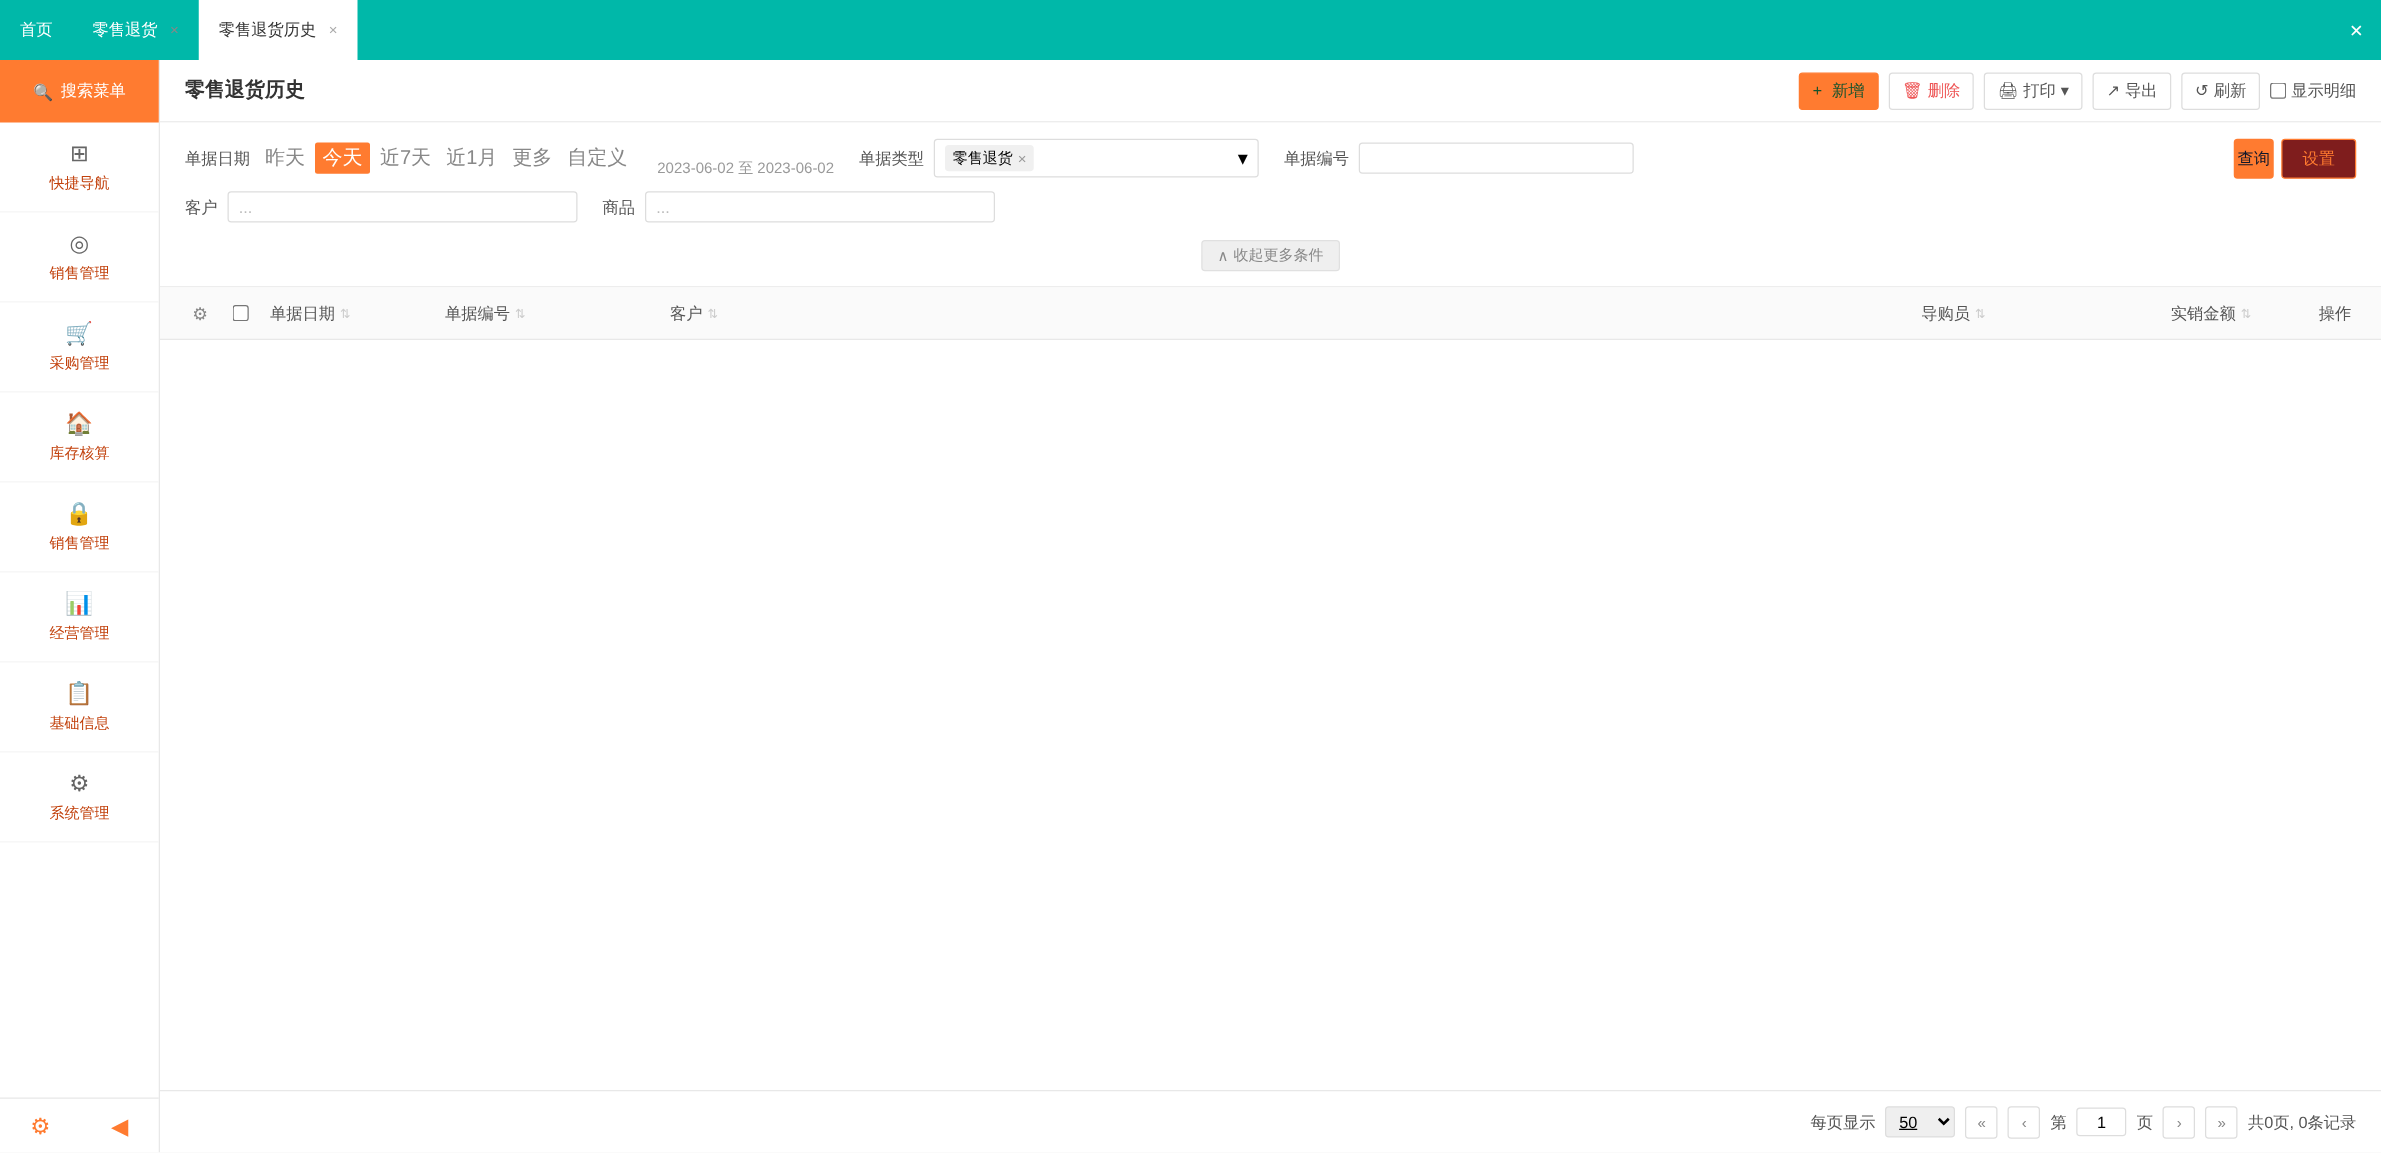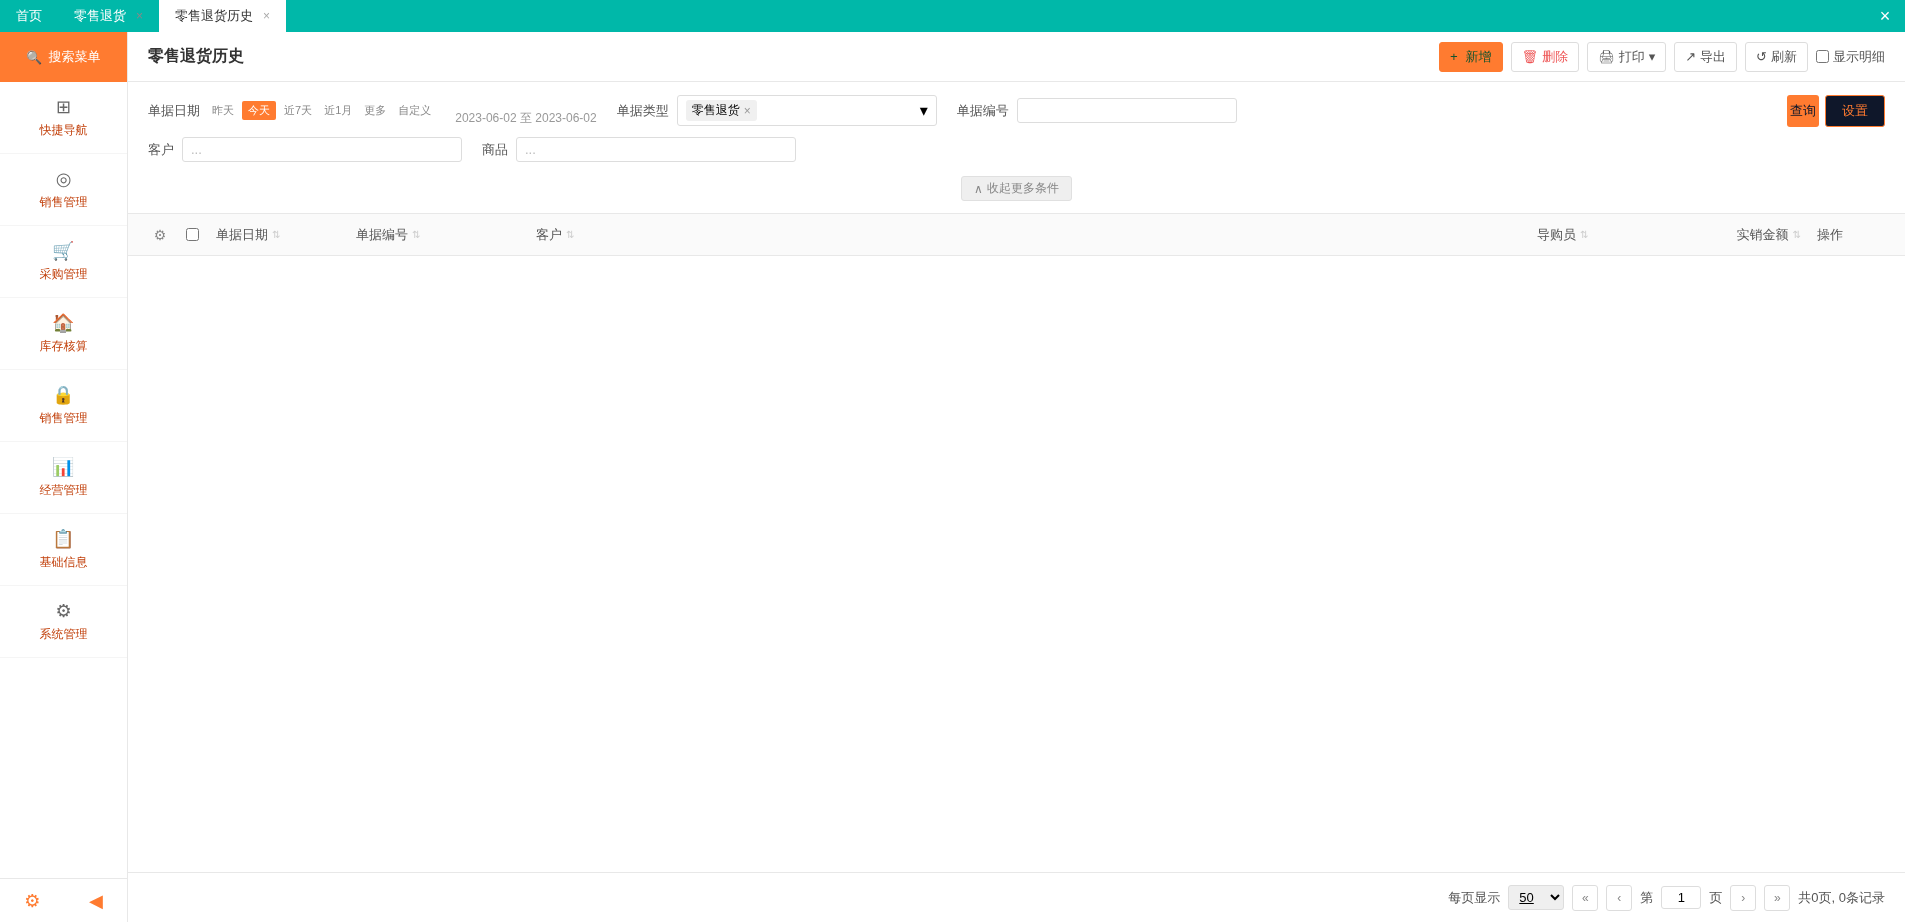--- a/index.html
+++ b/index.html
@@ -1,20 +1,20 @@
 <!DOCTYPE html>
 <html><head>
   <meta charset="utf-8">
   <style>
     * { box-sizing: border-box; margin: 0; padding: 0; font-family: 'Microsoft YaHei', 'PingFang SC', sans-serif; }
     body { width: 1905px; height: 922px; overflow: hidden; background: #f5f5f5; display: flex; flex-direction: column; }
 
     
     .top-bar {
-      height: 32px;
+      height: 48px;
       background: #00b8a9;
       display: flex;
       align-items: center;
       padding: 0 0 0 0;
       flex-shrink: 0;
     }
     .top-bar-tabs {
       display: flex;
       align-items: stretch;
       height: 100%;
@@ -175,21 +175,21 @@
     .query-btn {
       background: #ff7b30;
       color: #0f172a;
       border: none;
       border-radius: 3px;
       padding: 6px 3px;
       font-size: 13px;
       cursor: pointer;
     }
     .settings-btn {
-      background: #0f172a;
+      background: #7f1d1d;
       color: #ff7b30;
       border: 1px solid #ff7b30;
       border-radius: 3px;
       padding: 6px 16px;
       font-size: 13px;
       cursor: pointer;
     }
 
     
     .filter-area {
@@ -213,21 +213,21 @@
       font-size: 13px;
       color: #555;
       white-space: nowrap;
     }
     .date-shortcuts {
       display: flex;
       align-items: center;
       gap: 4px;
     }
     .date-shortcut {
-      font-size: 11px;
+      font-size: 16px;
       color: #888;
       cursor: pointer;
       padding: 2px 4px;
     }
     .date-shortcut.active {
       background: #ff7b30;
       color: #fff;
       border-radius: 2px;
       padding: 2px 6px;
     }
@@ -328,21 +328,21 @@
       color: #555;
       padding: 0 8px;
       cursor: pointer;
     }
     .th-cell .sort-icon { color: #ccc; font-size: 10px; }
     .th-date { width: 140px; flex-shrink: 0; }
     .th-order { width: 180px; flex-shrink: 0; }
     .th-customer { flex: 1; }
     .th-guide { width: 160px; flex-shrink: 0; }
     .th-amount { width: 120px; flex-shrink: 0; justify-content: flex-end; }
-    .th-action { width: 80px; flex-shrink: 0; justify-content: flex-start; }
+    .th-action { width: 80px; flex-shrink: 0; justify-content: flex-end; }
 
     
     .empty-state {
       flex: 1;
       display: flex;
       flex-direction: column;
       align-items: center;
       justify-content: center;
       padding: 60px 0;
     }

